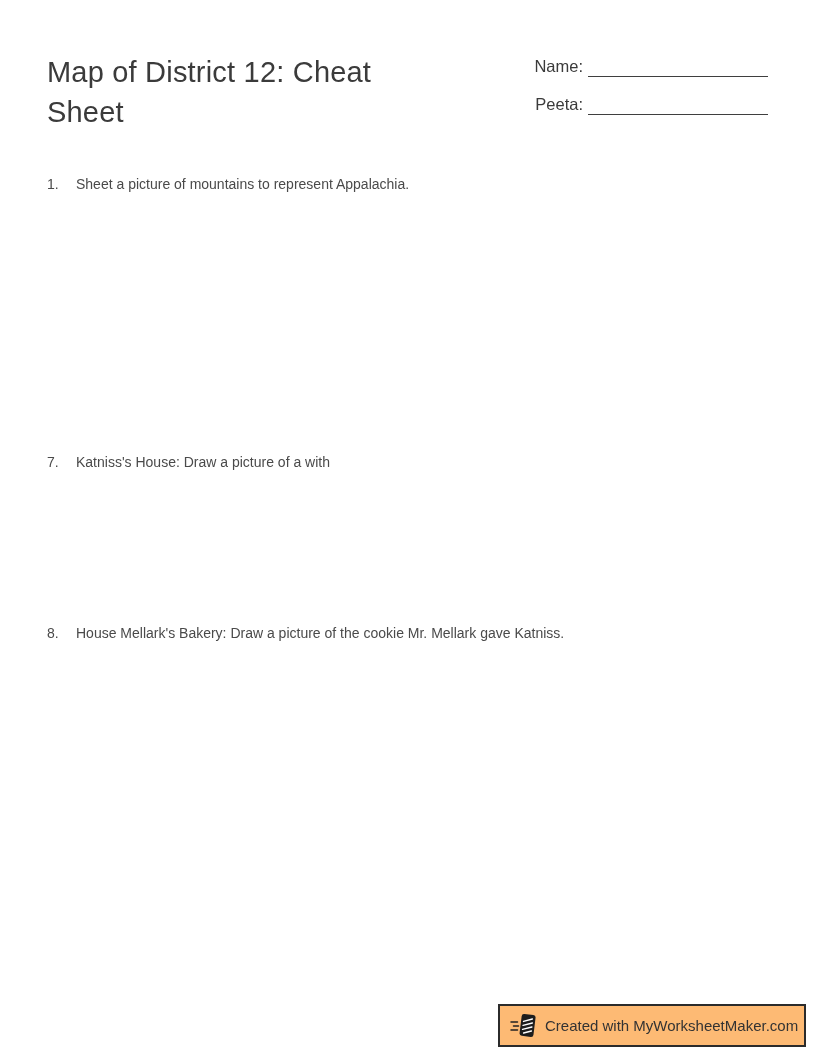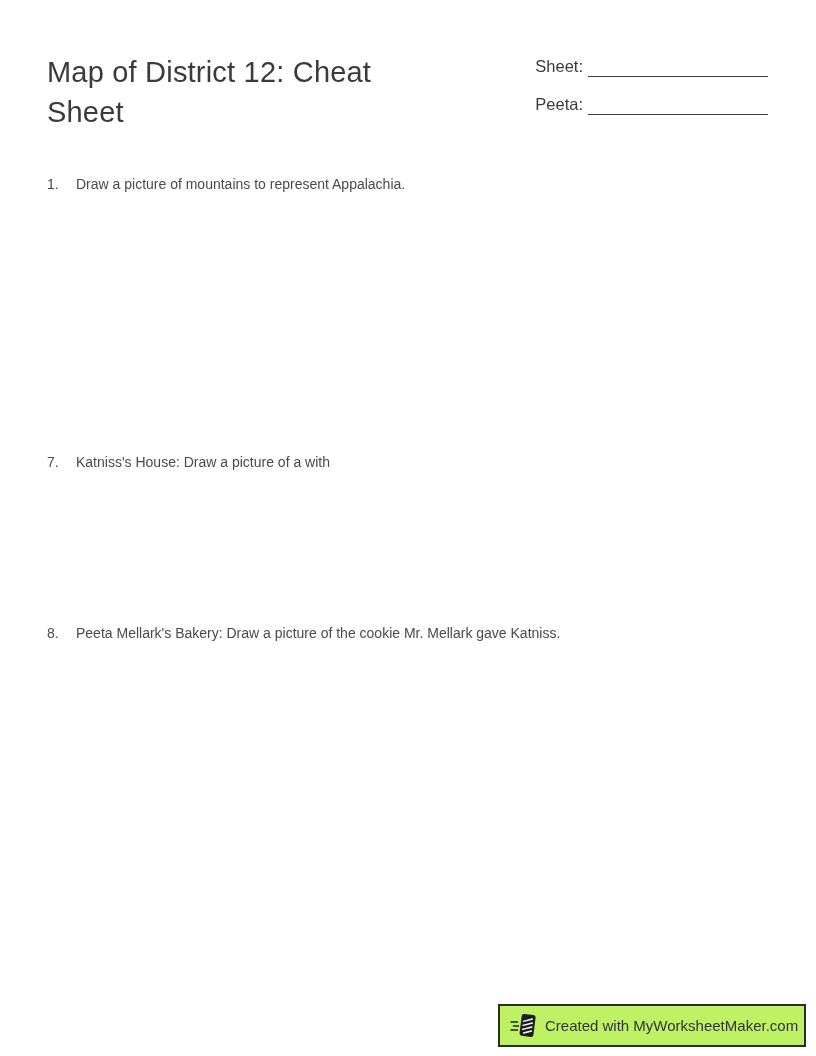--- a/index.html
+++ b/index.html
@@ -62,59 +62,59 @@
 
   
   .badge {
     position: absolute;
     left: 498px;
     top: 1004px;
     width: 308px;
     height: 43px;
     box-sizing: border-box;
     border: 2px solid #2b2b2b;
-    background: #bef264;
+    background: #fdba74;
     display: flex;
     align-items: center;
     cursor: pointer;
   }
   .badge-icon { margin-left: 10px; flex: none; display: flex; align-items: center; }
   .badge-text { margin-left: 7px; font-size: 15px; color: #333333; white-space: nowrap; }
 </style>
 </head>
 <body>
 
 <div class="page">
 
   <h1 class="title">Map of District 12: Cheat Sheet</h1>
 
   <div class="fields">
     <div class="field-row">
-      <span class="field-label">Sheet:</span>
+      <span class="field-label">Name:</span>
       <span class="field-line"></span>
     </div>
     <div class="field-row">
       <span class="field-label">Peeta:</span>
       <span class="field-line"></span>
     </div>
   </div>
 
   <div class="question q1">
     <span class="q-num">1.</span>
-    <span class="q-text">Draw a picture of mountains to represent Appalachia.</span>
+    <span class="q-text">Sheet a picture of mountains to represent Appalachia.</span>
   </div>
 
   <div class="question q7">
     <span class="q-num">7.</span>
     <span class="q-text">Katniss's House: Draw a picture of a with</span>
   </div>
 
   <div class="question q8">
     <span class="q-num">8.</span>
-    <span class="q-text">Peeta Mellark's Bakery: Draw a picture of the cookie Mr. Mellark gave Katniss.</span>
+    <span class="q-text">House Mellark's Bakery: Draw a picture of the cookie Mr. Mellark gave Katniss.</span>
   </div>
 
   <div class="badge">
     <span class="badge-icon">
       <svg width="28" height="30" viewBox="0 0 28 30" aria-hidden="true">
 
         <g stroke="#222222" stroke-width="1.5" stroke-linecap="round">
           <line x1="1" y1="11" x2="7.5" y2="11"></line>
           <line x1="3.5" y1="15" x2="8.5" y2="15"></line>
           <line x1="1" y1="19" x2="7.5" y2="19"></line>

